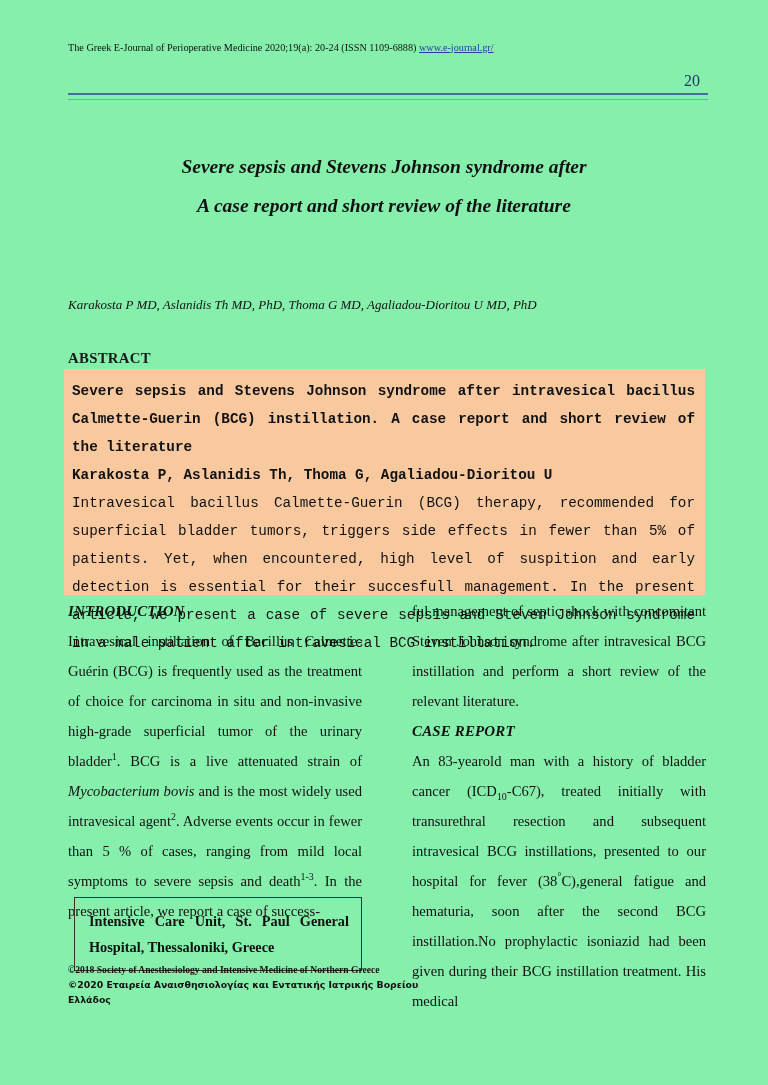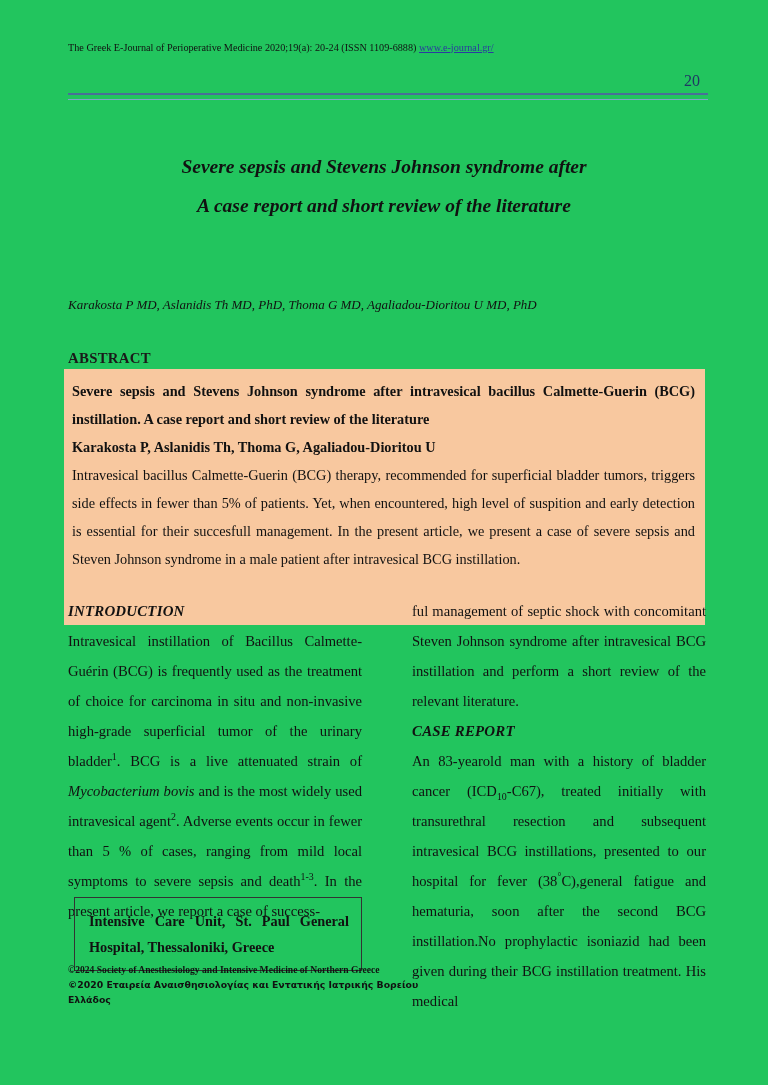--- a/index.html
+++ b/index.html
@@ -4,21 +4,21 @@
 <style>
   html, body {
     margin: 0;
     padding: 0;
     background: #ffffff;
   }
   .page {
     position: relative;
     width: 768px;
     height: 1085px;
-    background: #22c55e;
+    background: #86efac;
     font-family: "Liberation Serif", serif;
     color: #1a1a1a;
     overflow: hidden;
   }
 
   
   .runhead {
     position: absolute;
     left: 68px;
     top: 40px;
@@ -85,24 +85,25 @@
     top: 350px;
     font-weight: bold;
     font-size: 14.8px;
     letter-spacing: 0.3px;
   }
   .abstract-box {
     position: absolute;
     left: 64px;
     top: 369px;
     width: 641px;
-    height: 256px;
+    height: 226px;
     background: #f8c89f;
     box-sizing: border-box;
     padding: 8px 10px 6px 8px;
+    font-family: Liberation Mono, monospace;
   }
   .abstract-box p {
     margin: 0;
     font-size: 14.3px;
     line-height: 28px;
     text-align: justify;
     color: #111111;
   }
   .abstract-box p.b { font-weight: bold; }
 
@@ -197,17 +198,17 @@
 
   <div class="col col-right">
     <p>ful management of septic shock with concomitant Steven Johnson syndrome after intravesical BCG instillation and perform a short review of the relevant literature.</p>
     <h2>CASE REPORT</h2>
     <p><span>An 83-yearold man with a history of bladder cancer (ICD</span><sub>10</sub><span>-C67), treated initially with transurethral resection and subsequent intravesical BCG instillations, presented to our hospital for fever (38</span><sup>°</sup><span>C),general fatigue and hematuria, soon after the second BCG instillation.No prophylactic isoniazid had been given during their BCG instillation treatment. His medical</span></p>
   </div>
 
   <div class="affil-box">Intensive Care Unit, St. Paul General Hospital, Thessaloniki, Greece</div>
 
   <div class="copyright">
-    <div>©2024 Society of Anesthesiology and Intensive Medicine of Northern Greece</div>
+    <div>©2018 Society of Anesthesiology and Intensive Medicine of Northern Greece</div>
     <div class="gr">©2020 Εταιρεία Αναισθησιολογίας και Εντατικής Ιατρικής Βορείου Ελλάδος</div>
   </div>
 
 </div>
 
 </body></html>

